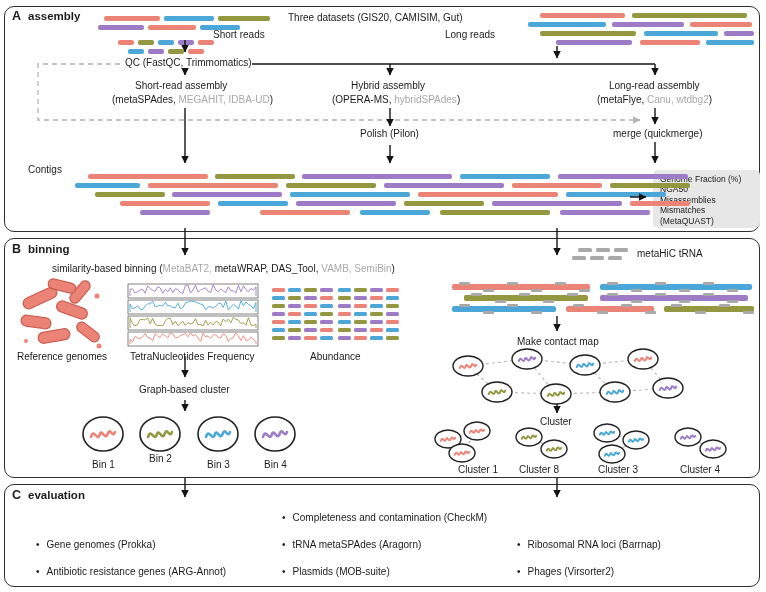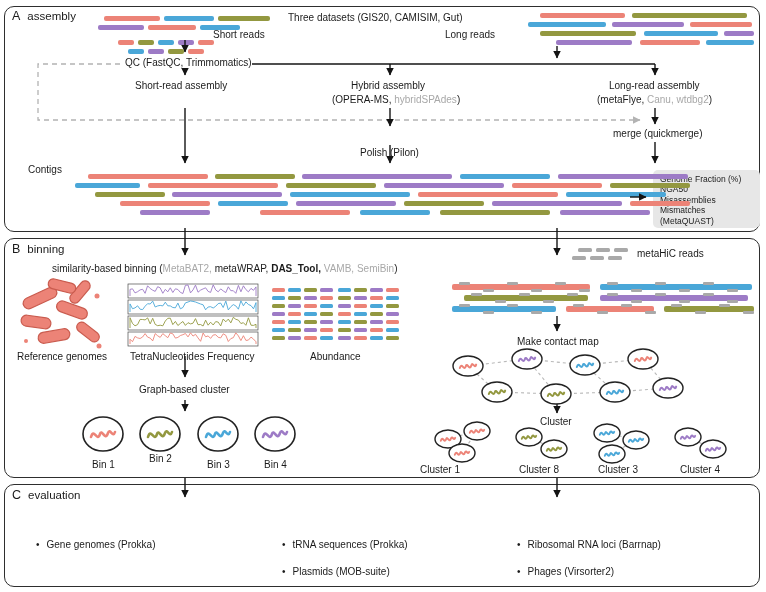--- a/index.html
+++ b/index.html
@@ -1,24 +1,24 @@
 <!DOCTYPE html>
 <html><head>
 <meta charset="utf-8">
 <style>
   html,body{margin:0;padding:0;background:#ffffff;}
   .canvas{position:relative;width:766px;height:592px;background:#ffffff;
           font-family:"Liberation Sans",sans-serif;color:#1b1b1b;overflow:hidden;}
   .panel{position:absolute;border:1.6px solid #2e2e2e;border-radius:10px;box-sizing:border-box;z-index:0;}
   svg.overlay{position:absolute;left:0;top:0;z-index:2;}
   .t{position:absolute;z-index:3;font-size:10px;white-space:nowrap;line-height:1.15;color:#1b1b1b;}
-  .head{font-weight:400;font-size:11.5px;}
+  .head{font-weight:700;font-size:11.5px;}
   .head .ltr{font-size:12.5px;margin-right:7px;}
   .g{color:#a8a8a8;}
-  .b{font-weight:700;}
+  .b{font-weight:400;}
   .metricsbox{position:absolute;left:653px;top:170px;width:107px;height:58px;background:#e7e7e7;
               border-radius:5px;z-index:1;box-sizing:border-box;padding:4px 0 0 7px;
               font-size:8.5px;line-height:10.4px;color:#1b1b1b;}
   .bullet::before{content:"\2022";margin-right:7px;}
 </style>
 </head>
 <body>
 
 <div class="canvas">
 
@@ -348,32 +348,35 @@
 
   <div class="t head" style="left:12px;top:9px">
     <span class="ltr">A</span><span>assembly</span>
   </div>
   <div class="t" style="left:288px;top:12px">Three datasets (GIS20, CAMISIM, Gut)</div>
   <div class="t" style="left:213px;top:29px">Short reads</div>
   <div class="t" style="left:445px;top:29px">Long reads</div>
   <div class="t" style="left:125px;top:57px">QC (FastQC, Trimmomatics)</div>
 
   <div class="t" style="left:135px;top:80px">Short-read assembly</div>
+  <div class="t" style="left:112px;top:94px">
+    <span>(metaSPAdes, </span><span class="g">MEGAHIT, IDBA-UD</span><span>)</span>
+  </div>
 
   <div class="t" style="left:351px;top:80px">Hybrid assembly</div>
   <div class="t" style="left:332px;top:94px">
     <span>(OPERA-MS, </span><span class="g">hybridSPAdes</span><span>)</span>
   </div>
 
   <div class="t" style="left:609px;top:80px">Long-read assembly</div>
   <div class="t" style="left:597px;top:94px">
     <span>(metaFlye, </span><span class="g">Canu, wtdbg2</span><span>)</span>
   </div>
 
-  <div class="t" style="left:360px;top:147px">Polish (Pilon)</div>
+  <div class="t" style="left:360px;top:128px">Polish (Pilon)</div>
   <div class="t" style="left:613px;top:128px">merge (quickmerge)</div>
   <div class="t" style="left:28px;top:164px">Contigs</div>
 
   <div class="t head" style="left:12px;top:242px">
     <span class="ltr">B</span><span>binning</span>
   </div>
 
   <div class="t" style="left:52px;top:263px">
     <span>similarity-based binning (</span><span class="g">MetaBAT2, </span><span>metaWRAP, </span><span class="b">DAS_Tool, </span><span class="g">VAMB, SemiBin</span><span>)</span>
   </div>
@@ -381,34 +384,36 @@
   <div class="t" style="left:17px;top:351px">Reference genomes</div>
   <div class="t" style="left:130px;top:351px">TetraNucleotides Frequency</div>
   <div class="t" style="left:310px;top:351px">Abundance</div>
   <div class="t" style="left:139px;top:384px">Graph-based cluster</div>
 
   <div class="t" style="left:92px;top:459px">Bin 1</div>
   <div class="t" style="left:149px;top:453px">Bin 2</div>
   <div class="t" style="left:207px;top:459px">Bin 3</div>
   <div class="t" style="left:264px;top:459px">Bin 4</div>
 
-  <div class="t" style="left:637px;top:248px">metaHiC reads</div>
+  <div class="t" style="left:637px;top:248px">metaHiC tRNA</div>
 
 
   <div class="t" style="left:517px;top:336px">Make contact map</div>
   <div class="t" style="left:540px;top:416px">Cluster</div>
 
-  <div class="t" style="left:420px;top:464px">Cluster 1</div>
+  <div class="t" style="left:458px;top:464px">Cluster 1</div>
   <div class="t" style="left:519px;top:464px">Cluster 8</div>
   <div class="t" style="left:598px;top:464px">Cluster 3</div>
   <div class="t" style="left:680px;top:464px">Cluster 4</div>
 
   <div class="t head" style="left:12px;top:488px">
     <span class="ltr">C</span><span>evaluation</span>
   </div>
 
   <div class="t bullet" style="left:36px;top:539px"><span>Gene genomes (Prokka)</span></div>
-  <div class="t bullet" style="left:282px;top:539px"><span>tRNA sequences (Prokka)</span></div>
+  <div class="t bullet" style="left:36px;top:566px"><span>Antibiotic resistance genes (ARG-Annot)</span></div>
+  <div class="t bullet" style="left:282px;top:512px"><span>Completeness and contamination (CheckM)</span></div>
+  <div class="t bullet" style="left:282px;top:539px"><span>tRNA metaSPAdes (Aragorn)</span></div>
   <div class="t bullet" style="left:282px;top:566px"><span>Plasmids (MOB-suite)</span></div>
   <div class="t bullet" style="left:517px;top:539px"><span>Ribosomal RNA loci (Barrnap)</span></div>
   <div class="t bullet" style="left:517px;top:566px"><span>Phages (Virsorter2)</span></div>
 
 </div>
 
 </body></html>

